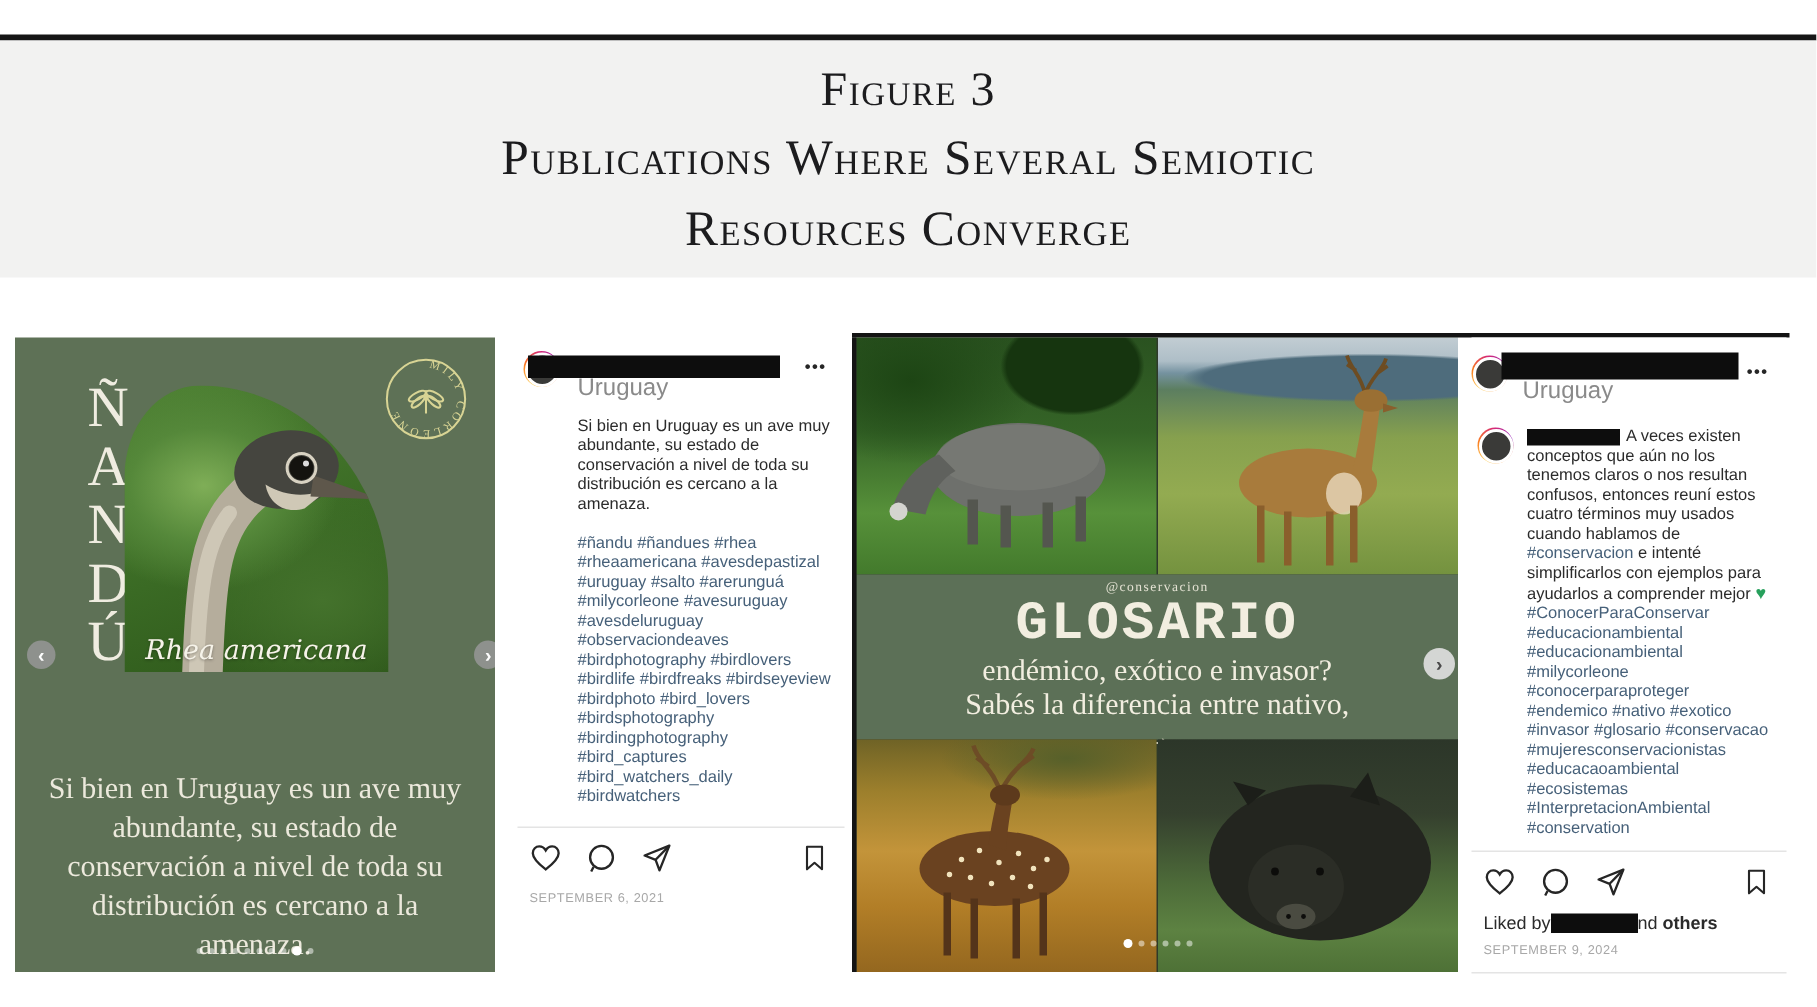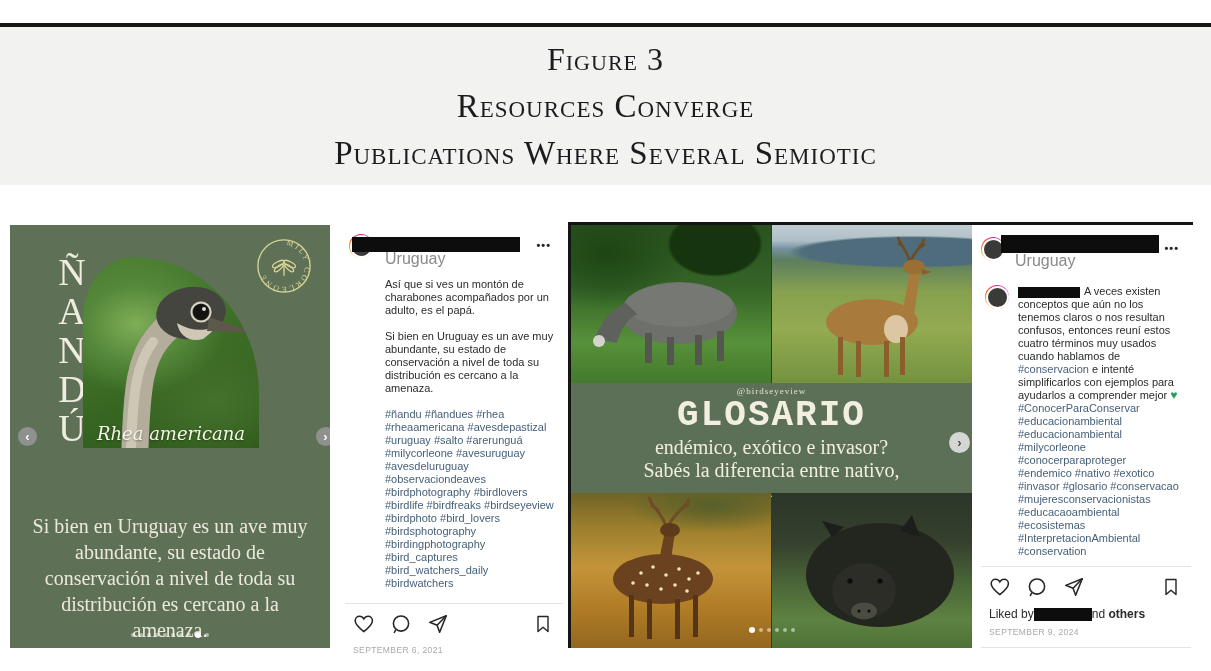--- a/index.html
+++ b/index.html
@@ -109,22 +109,22 @@
 </style>
 </head>
 <body>
 
 <div class="page">
 
   <div class="top-rule"></div>
 
   <header class="fig-header">
     <div class="fig-label">Figure 3</div>
+    <div class="fig-title">Publications Where Several Semiotic</div>
     <div class="fig-title">Resources Converge</div>
-    <div class="fig-title">Publications Where Several Semiotic</div>
   </header>
 
   <section class="post-left">
     <div class="vtitle">
         <div>Ñ</div>
         <div>A</div>
         <div>N</div>
         <div>D</div>
         <div>Ú</div>
       </div>
@@ -176,21 +176,20 @@
   <aside class="panel panel-left">
     <div class="panel-header">
       <span class="avatar" style="left:4px;top:12px;">
           <span class="inner"></span>
         </span>
       <span class="redact hdr-redact-l"></span>
       <span class="location" style="left:40px;top:30px;">Uruguay</span>
       <button class="more"><span>•••</span></button>
     </div>
     <div class="panel-body">
-      <p>Así que si ves un montón de charabones acompañados por un adulto, es el papá.</p>
       <p>Si bien en Uruguay es un ave muy abundante, su estado de conservación a nivel de toda su distribución es cercano a la amenaza.</p>
       <p class="hashtags">#ñandu #ñandues #rhea #rheaamericana #avesdepastizal #uruguay #salto #arerunguá #milycorleone #avesuruguay #avesdeluruguay #observaciondeaves #birdphotography #birdlovers #birdlife #birdfreaks #birdseyeview #birdphoto #bird_lovers #birdsphotography #birdingphotography #bird_captures #bird_watchers_daily #birdwatchers</p>
     </div>
     <div class="divider"></div>
     <div class="action-row">
       <button class="act">
         <svg width="22" height="22" viewBox="0 0 24 24">
             <path d="M11.8 20.3C7.2 16.7 2.4 12.7 2.4 8.5 2.4 5.5 4.6 3.6 7.1 3.6c1.9 0 3.6 1 4.7 2.9 1.1-1.9 2.8-2.9 4.7-2.9 2.5 0 4.7 1.9 4.7 4.9 0 4.2-4.8 8.2-9.4 11.8z" fill="none" stroke="#262626" stroke-width="1.7"></path>
           </svg>
       </button>
@@ -241,21 +240,21 @@
         <path d="M150 44 l10 3 -10 3z" fill="#8a5f2c"></path>
         <ellipse cx="124" cy="104" rx="12" ry="14" fill="#e8d9bd" opacity=".8"></ellipse>
         <rect x="66" y="112" width="5" height="38" fill="#8a5f2c"></rect>
         <rect x="84" y="116" width="5" height="36" fill="#8a5f2c"></rect>
         <rect x="112" y="116" width="5" height="36" fill="#8a5f2c"></rect>
         <rect x="128" y="112" width="5" height="38" fill="#8a5f2c"></rect>
       </svg>
     </div>
 
     <div class="band">
-      <div class="band-handle">@birdseyeview</div>
+      <div class="band-handle">@conservacion</div>
       <div class="band-title">GLOSARIO</div>
       <div class="band-sub">endémico, exótico e invasor?</div>
       <div class="band-sub">Sabés la diferencia entre nativo,</div>
       <div class="band-arrow">→</div>
     </div>
 
     <div class="photo ph-bl">
       <svg viewBox="0 0 200 155">
         <g stroke="#6d4c26" stroke-width="3" fill="none">
           <path d="M96 36 C92 20 80 14 78 4 M96 36 C102 20 114 16 118 6 M88 18 l-8 -6 M108 18 l10 -7"></path>

